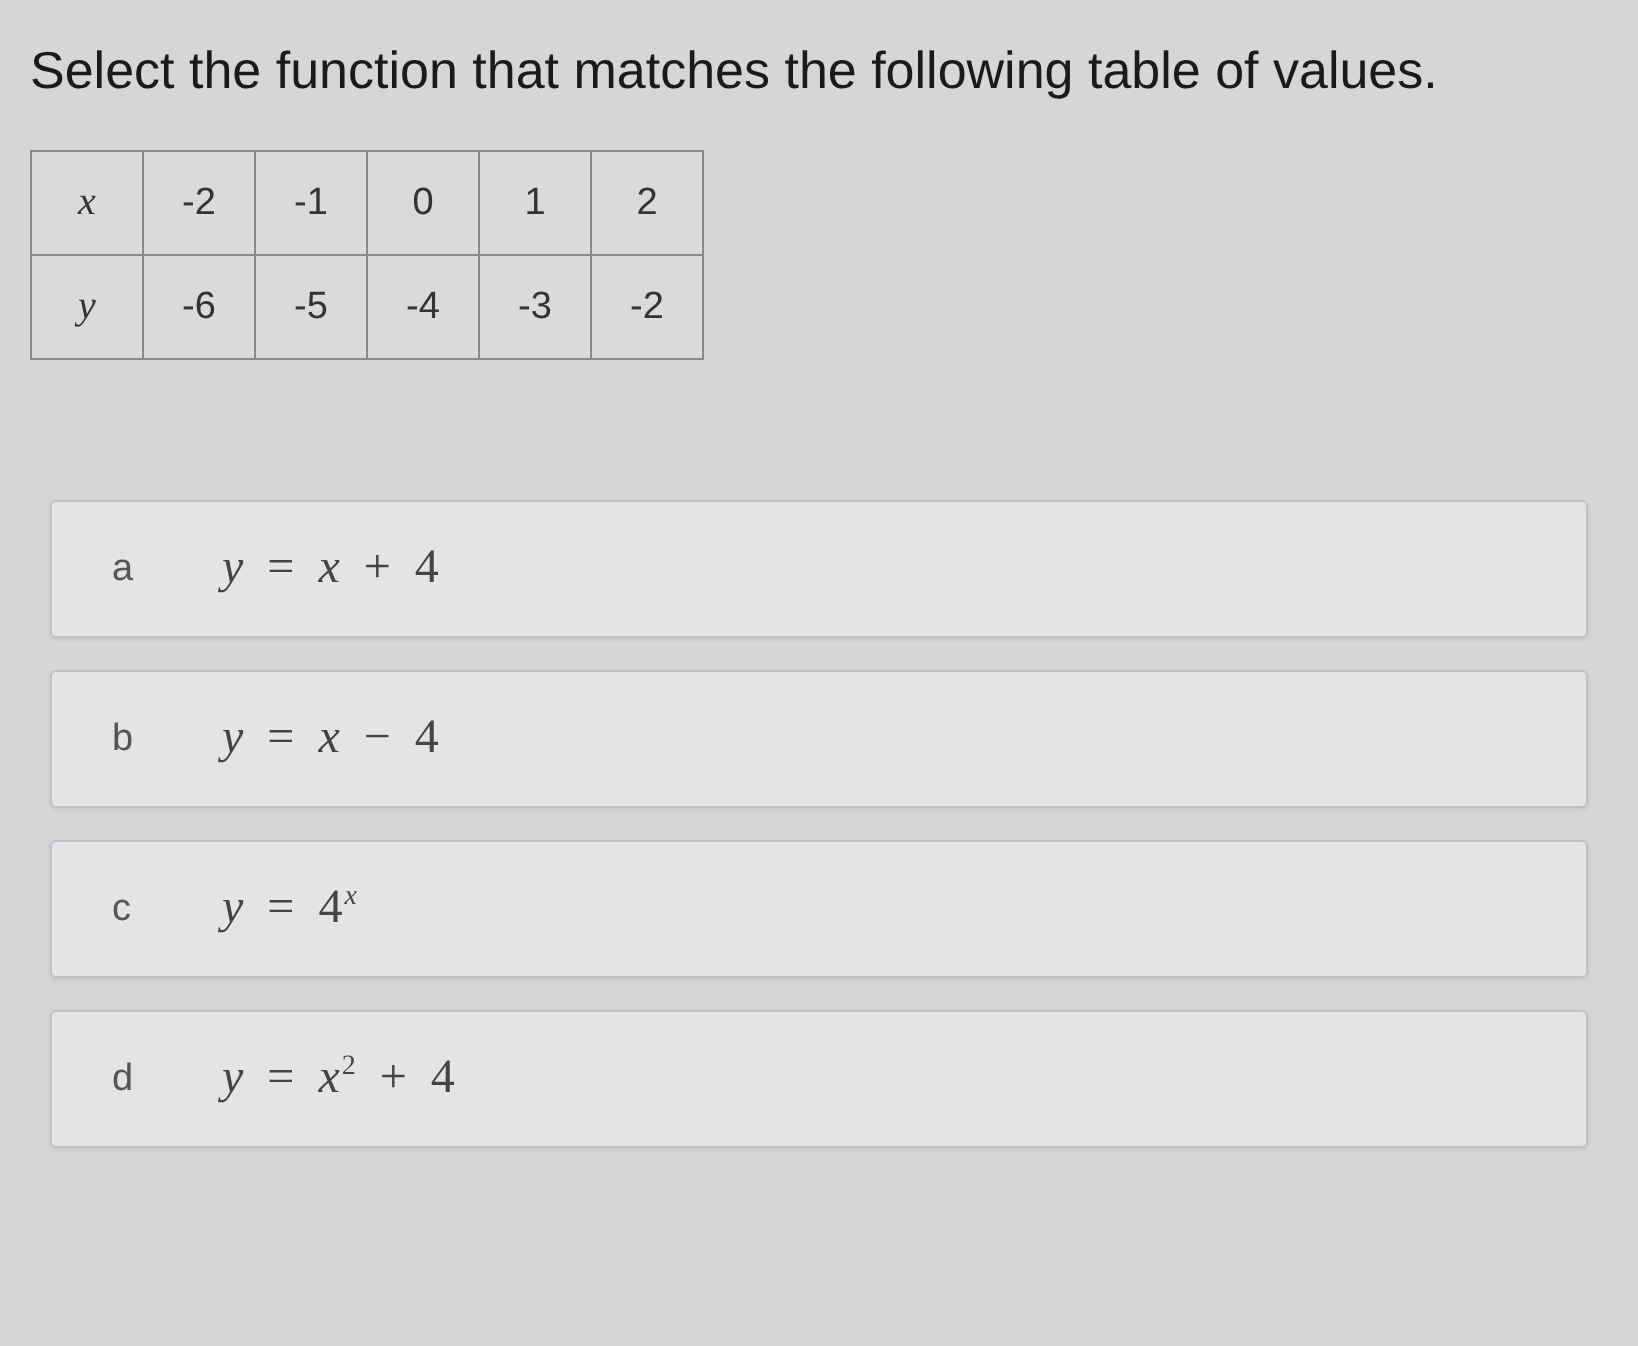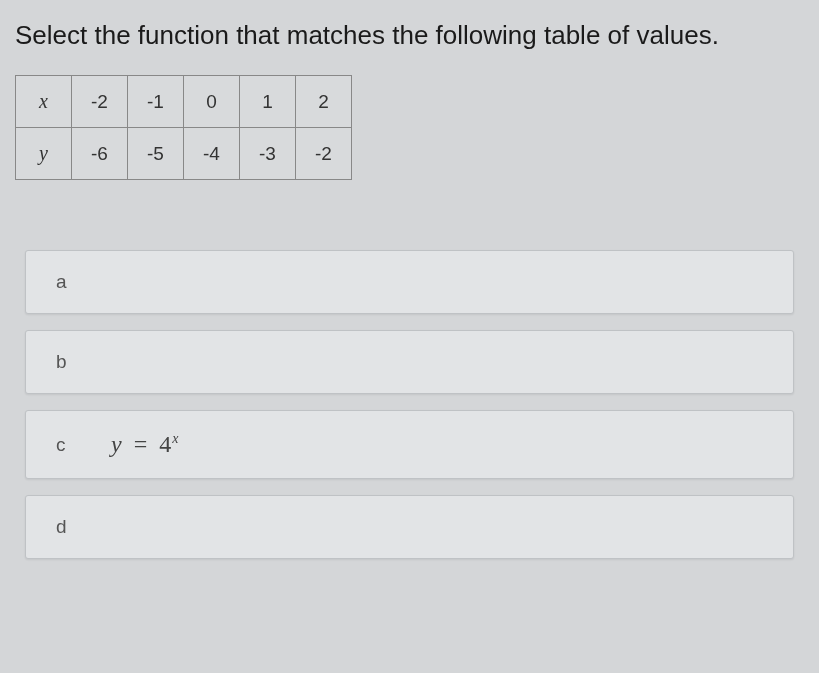--- a/index.html
+++ b/index.html
@@ -104,24 +104,27 @@
     <td>-4</td>
     <td>-3</td>
     <td>-2</td>
   </tr>
 </tbody>
   </table>
 
 <div class="options-container">
   <div class="option">
     <span class="option-letter">a</span>
+    <span class="option-formula">y <span class="op">=</span> x <span class="op">+</span> <span class="num">4</span></span>
   </div>
   <div class="option">
     <span class="option-letter">b</span>
+    <span class="option-formula">y <span class="op">=</span> x <span class="op">−</span> <span class="num">4</span></span>
   </div>
   <div class="option">
     <span class="option-letter">c</span>
     <span class="option-formula">y <span class="op">=</span> <span class="num">4</span><sup>x</sup></span>
   </div>
   <div class="option">
     <span class="option-letter">d</span>
+    <span class="option-formula">y <span class="op">=</span> x<sup><span class="num">2</span></sup> <span class="op">+</span> <span class="num">4</span></span>
   </div>
 </div>
 
 </body></html>

